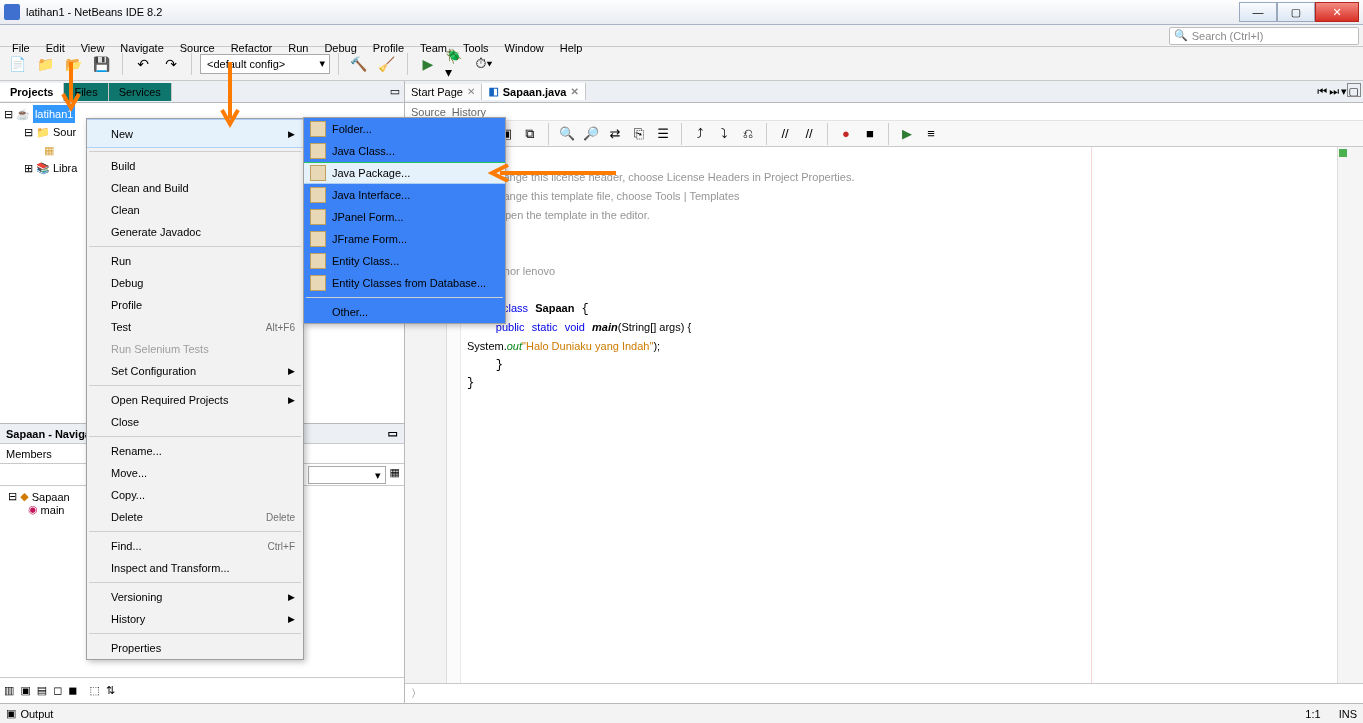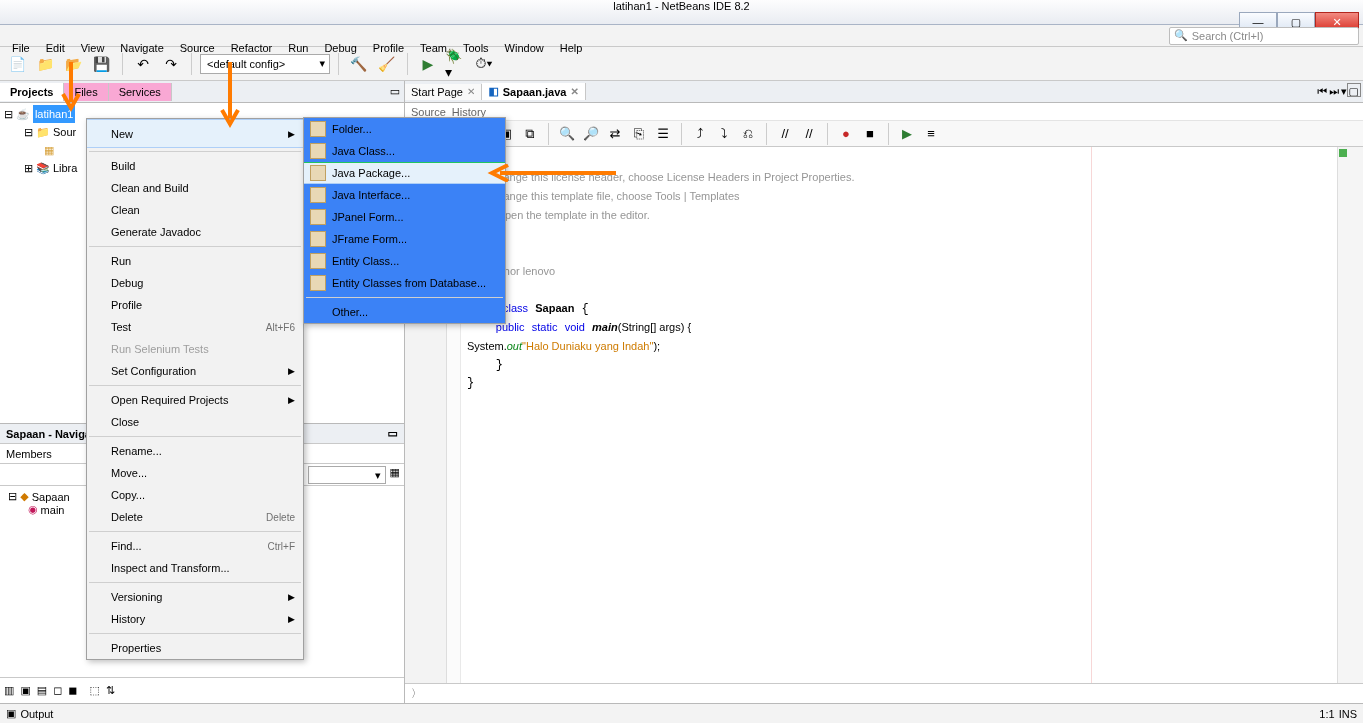--- a/index.html
+++ b/index.html
@@ -1,19 +1,19 @@
 <!DOCTYPE html>
 <html><head>
   <meta charset="utf-8">
   <style>
     * { margin: 0; padding: 0; box-sizing: border-box; font-family: "Segoe UI", Tahoma, sans-serif; font-size: 11px; }
     body { overflow: hidden; width: 1363px; height: 723px; background: #f0f0f0; color: #000; position: relative; }
 
     
-    .title-bar { height: 25px; background: linear-gradient(#fdfdfe,#e9ecf2); border-bottom:1px solid #a9b4c6; display:flex; align-items:center; padding:0 4px;flex-direction:column; }
+    .title-bar { height: 25px; background: linear-gradient(#fdfdfe,#e9ecf2); border-bottom:1px solid #a9b4c6; display:flex; align-items:center; padding:0 4px; }
     .title-bar .app-icon { width:16px; height:16px; background:#3f6fcf; border-radius:2px; margin-right:6px; display:inline-block; }
     .title-bar .title-text { flex:1; }
     .win-btns { margin-left:auto; display:flex; gap:0; }
     .win-btn { width:38px; height:20px; border:1px solid #9aa8bd; background:linear-gradient(#fafcff,#dce6f3); text-align:center; line-height:18px; font-size:11px; }
     .win-close { background:linear-gradient(#f28b82,#d93025); color:#fff; border-color:#b3261e; width:44px; }
 
     
     .menu-bar { height:22px; border-bottom:1px solid #c9c9c9; display:flex; align-items:center; padding:0 4px; background:#f3f3f3; }
     .menu-bar .menu-item { padding:2px 8px; cursor:default;margin-top:24px; }
     .menu-bar .search { margin-left:auto; width:190px; height:18px; border:1px solid #bdbdbd; border-radius:2px; display:flex; align-items:center; padding:0 4px; background:#fff; }
@@ -26,21 +26,21 @@
     .tb-sep { width:1px; height:22px; background:#ccc; margin:0 4px; }
     .config-combo { display:flex; align-items:center; border:1px solid #aaa; background:#fff; height:20px; padding:0 4px 0 6px; width:130px; justify-content:space-between; }
 
     
     .workspace { display:flex; height:calc(723px - 25px - 22px - 34px - 20px); }
 
     
     .left-col { width:405px; display:flex; flex-direction:column; border-right:1px solid #b9b9b9; background:#fff; }
 
     .panel-tabs { height:22px; display:flex; align-items:center; border-bottom:1px solid #b9b9b9; background:#eceff3; }
-    .panel-tab { padding:3px 10px; border-right:1px solid #c7c7c7; background:#f9a8d4; }
+    .panel-tab { padding:3px 10px; border-right:1px solid #c7c7c7; background:#0f766e; }
     .panel-tab.active { background:#fff; font-weight:bold; }
     .panel-tabs .spacer { flex:1; }
     .panel-tabs .min-btn { width:18px; text-align:center; }
 
     .tree-area { position:relative; flex:1; overflow:hidden; background:#fff; }
     .tree { position:absolute; top:2px; left:4px; line-height:18px; }
     .tree-node { display:flex; align-items:center; gap:3px; }
     .tree-node.sel .label { background:#3399ff; color:#fff; padding:0 2px; }
     .tree-indent1 { margin-left:20px; }
     .tree-indent2 { margin-left:40px; }
@@ -94,21 +94,21 @@
     .c-str { color:#ce7b00; }
     .c-cls { font-weight:bold; }
     .c-mth { font-weight:bold; font-style:italic; }
     .c-fld { color:#098618; font-style:italic;}
     .margin-line { position:absolute; top:0; bottom:0; left:630px; width:1px; background:#f7d7d7; }
     .err-strip { position:absolute; top:0; right:0; width:12px; bottom:0; background:#f5f5f5; border-left:1px solid #ddd;}
     .err-strip .g { position:absolute; top:2px; right:2px; width:8px; height:8px; background:#4caf50; }
 
     
     .statusbar { height:20px; border-top:1px solid #b9b9b9; display:flex; align-items:center; padding:0 6px; font-size:11px; background:#f3f3f3;}
-    .statusbar .right { margin-left:auto; display:flex; gap:4px; }
+    .statusbar .right { margin-left:auto; display:flex; gap:18px; }
 
     .minimize-overlay { position:absolute; right:2px; top:83px; width:14px; height:14px; border:1px solid #888;}
   </style>
 </head>
 <body>
 
 <div class="title-bar">
   <span class="app-icon"></span>
   <span class="title-text">latihan1 - NetBeans IDE 8.2</span>
   <div class="win-btns">

